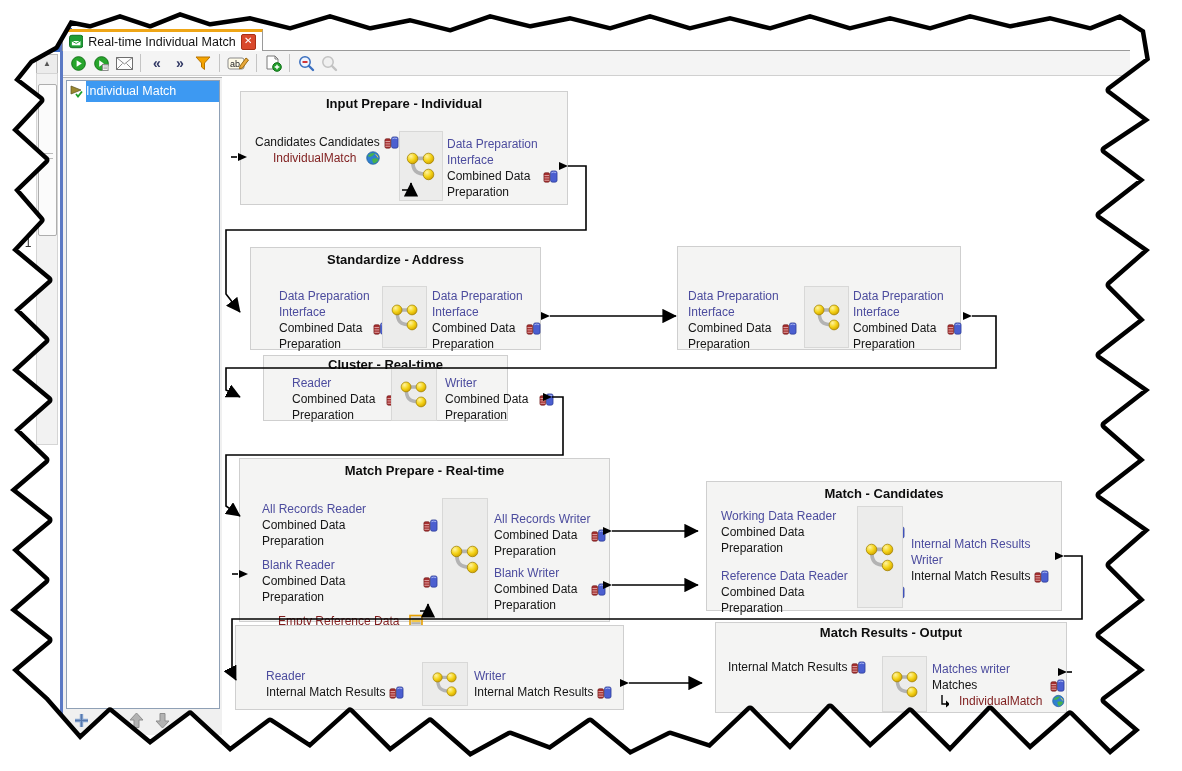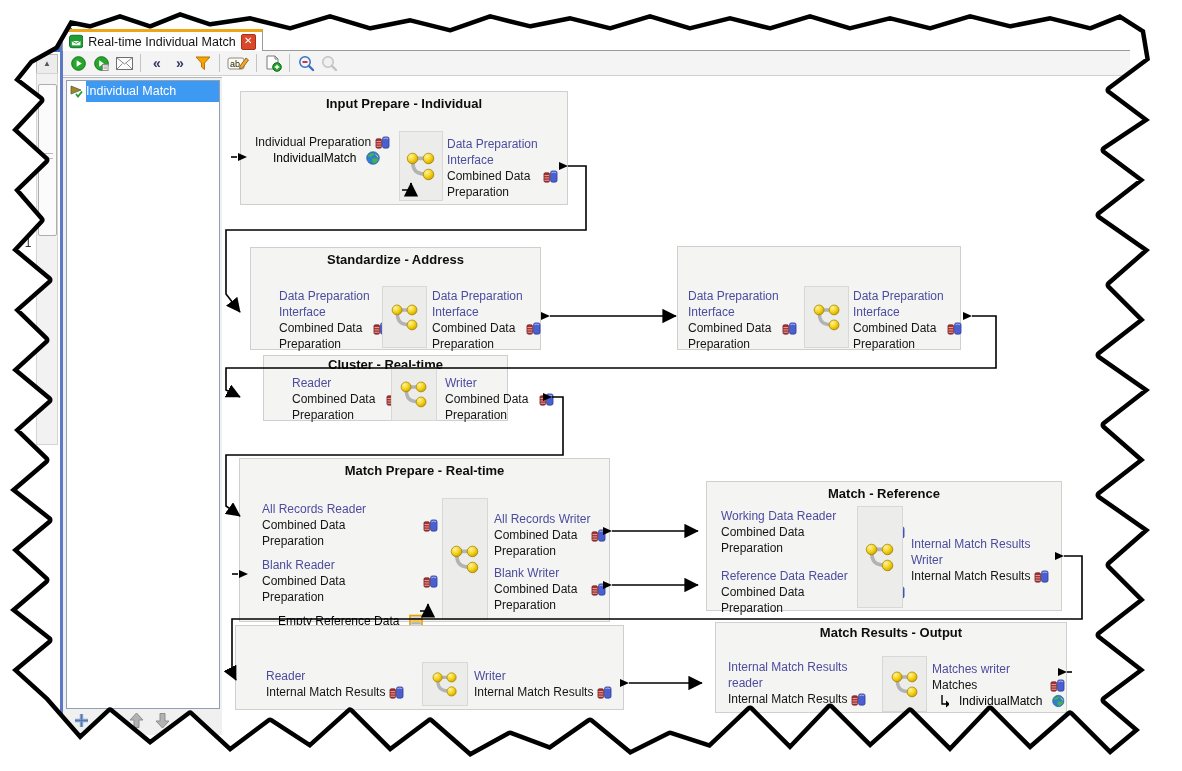--- a/index.html
+++ b/index.html
@@ -34,21 +34,21 @@
   .node{position:absolute;background:#f4f4f3;border:1px solid #cfcfcf;z-index:3;box-sizing:border-box;}
   .node-title{position:absolute;top:4px;left:0;right:0;text-align:center;font-weight:bold;font-size:13px;color:#0d0d0d;}
   .iconbox{position:absolute;background:#ececeb;border:1px solid #d8d8d7;display:flex;align-items:center;justify-content:center;}
   .col{position:absolute;font-size:12px;line-height:16px;}
   .pname{color:#4c4c9e;}
   .pdata{color:#151515;display:flex;align-items:flex-start;gap:4px;}
   .pdata .t{display:inline-block;}
   .pdata svg{flex:none;margin-top:1px;}
   .spread svg{margin-left:auto;}
   .port{margin-bottom:8px;}
-  .pannot{display:flex;align-items:center;gap:10px;color:#000000;text-align:center;}
+  .pannot{display:flex;align-items:center;gap:10px;color:#7f1d1d;text-align:center;}
   svg.conn{position:absolute;left:0;top:0;z-index:4;pointer-events:none;}
   svg.torn{position:absolute;left:0;top:0;z-index:6;pointer-events:none;}
   .i15{width:15px;height:15px;}
   .i14{width:14px;height:14px;}
 </style>
 </head>
 <body>
 
 <div id="page">
 
@@ -201,21 +201,21 @@
       <svg width="15" height="17" viewBox="0 0 15 17">
           <polygon points="7.5,16 14,9 10,9 10,1.5 5,1.5 5,9 1,9" fill="#b2b2b2" stroke="#8e8e8e"></polygon>
         </svg>
     </div>
   </div>
 
   <div class="node" style="left:240px;top:91px;width:328px;height:114px">
     <div class="node-title">Input Prepare - Individual</div>
     <div class="col" style="left:14px;top:42px;width:152px">
       <div class="pdata">
-          <span class="t">Individual Preparation</span>
+          <span class="t">Candidates Candidates</span>
           <svg class="i15">
             <use href="#tbl"></use>
           </svg>
         </div>
       <div class="pannot" style="margin-left:18px">
           <span>IndividualMatch</span>
           <svg class="i14">
             <use href="#globe"></use>
           </svg>
         </div>
@@ -365,21 +365,21 @@
             <span class="t" style="max-width:88px">Combined Data Preparation</span>
             <svg class="i15">
               <use href="#tbl"></use>
             </svg>
           </div>
       </div>
     </div>
   </div>
 
   <div class="node" style="left:706px;top:481px;width:356px;height:130px">
-    <div class="node-title">Match - Reference</div>
+    <div class="node-title">Match - Candidates</div>
     <div class="col" style="left:14px;top:26px;width:184px">
       <div class="port" style="margin-bottom:12px">
         <div class="pname">Working Data Reader</div>
         <div class="pdata spread">
             <span class="t" style="max-width:100px">Combined Data Preparation</span>
             <svg class="i15">
               <use href="#tbl"></use>
             </svg>
           </div>
       </div>
@@ -431,21 +431,20 @@
           <svg class="i15">
             <use href="#tbl"></use>
           </svg>
         </div>
     </div>
   </div>
 
   <div class="node" style="left:715px;top:622px;width:352px;height:91px">
     <div class="node-title" style="top:2px">Match Results - Output</div>
     <div class="col" style="left:12px;top:36px;width:156px">
-      <div class="pname">Internal Match Results reader</div>
       <div class="pdata">
           <span class="t">Internal Match Results</span>
           <svg class="i15">
             <use href="#tbl"></use>
           </svg>
         </div>
     </div>
     <div class="iconbox" style="left:166px;top:33px;width:43px;height:54px">
         <svg width="30" height="30">
           <use href="#balls"></use>

